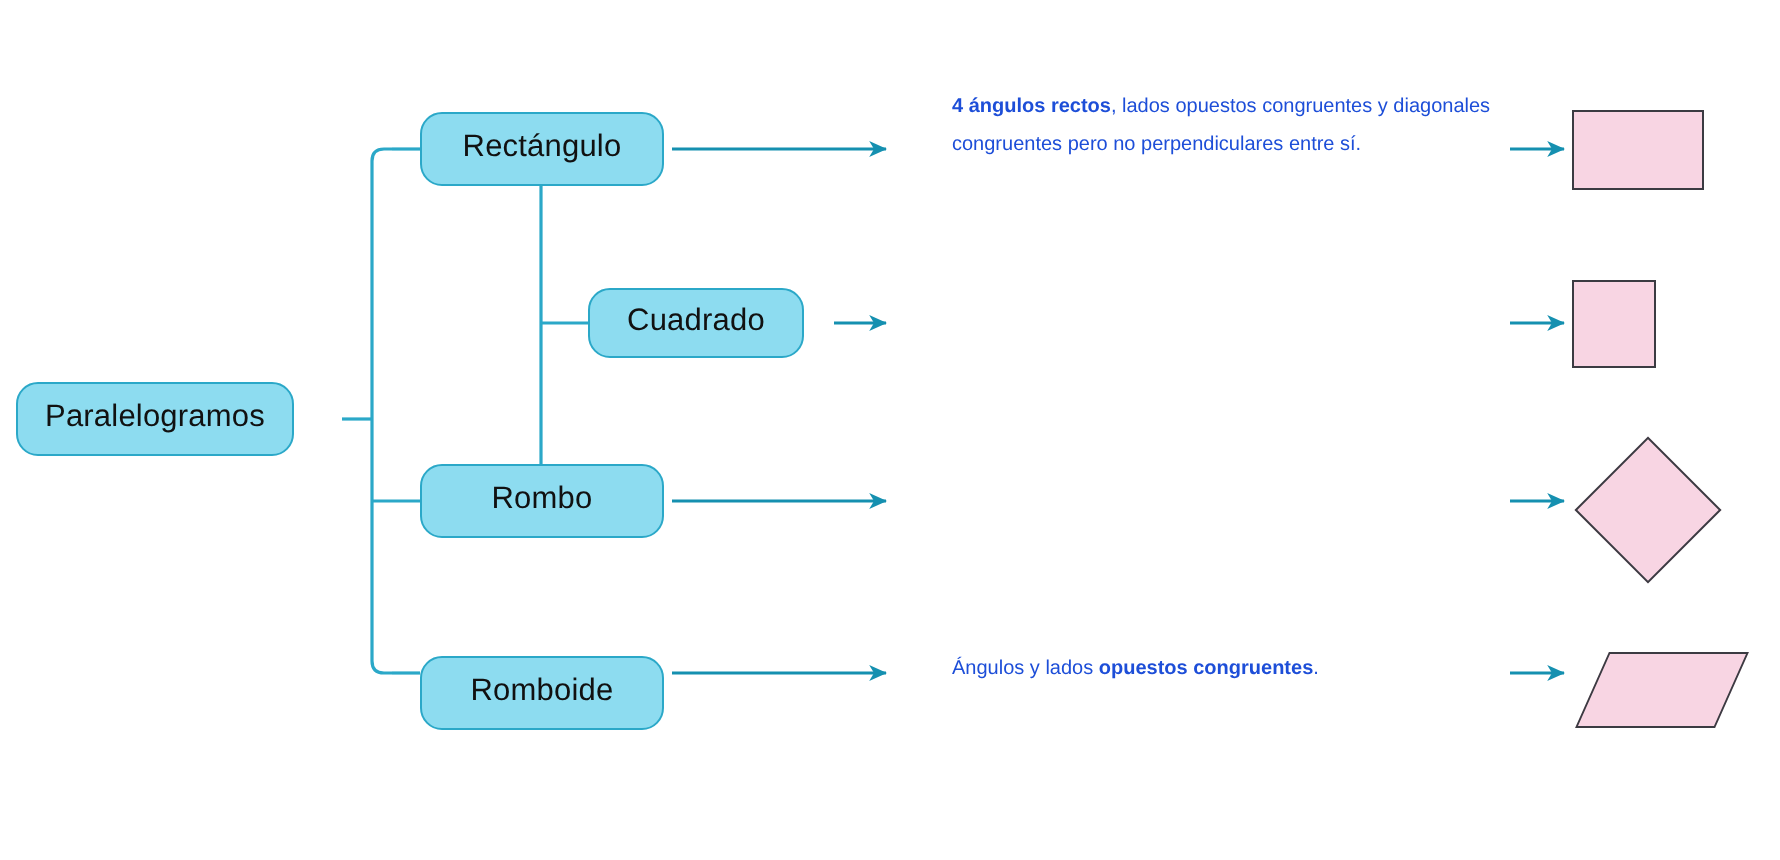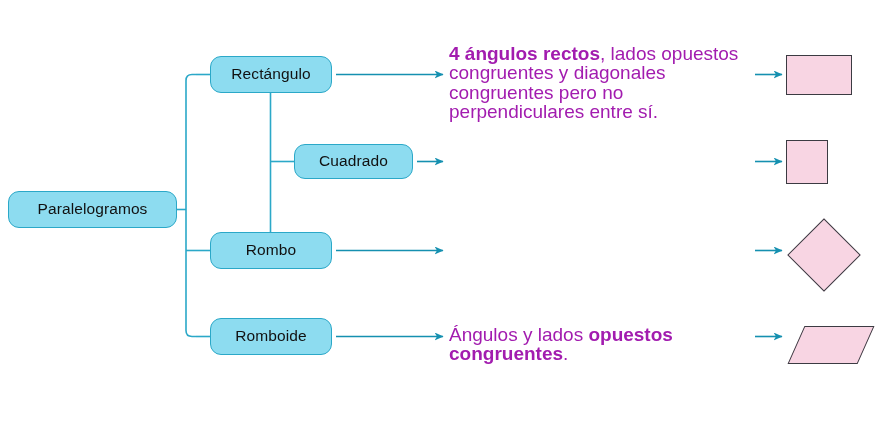--- a/index.html
+++ b/index.html
@@ -41,33 +41,33 @@
     color: #111111;
     font-size: 15.5px;
     letter-spacing: 0.1px;
     white-space: nowrap;
   }
   .node-label {
     display: block;
     line-height: 1;
     padding-bottom: 1px;
   }
-  #node-paralelogramos { left: 8px;   top: 191px; width: 169px; height: 37px; }
+  #node-paralelogramos { left: 8px;   top: 191px; width: 139px; height: 37px; }
   #node-rectangulo     { left: 210px; top: 56px;  width: 122px; height: 37px; }
-  #node-cuadrado       { left: 294px; top: 144px; width: 119px; height: 35px; }
+  #node-cuadrado       { left: 294px; top: 144px; width: 108px; height: 35px; }
   #node-rombo          { left: 210px; top: 232px; width: 122px; height: 37px; }
-  #node-romboide       { left: 210px; top: 318px; width: 122px; height: 37px; text-align: center; }
+  #node-romboide       { left: 210px; top: 328px; width: 122px; height: 37px; text-align: center; }
 
   .desc {
     position: absolute;
-    color: #a21caf;
-    font-size: 19px;
+    color: #1d4ed8;
+    font-size: 10px;
     line-height: 19.3px;
     width: 300px;
-    left: 449px;
+    left: 476px;
   }
   .desc b { font-weight: bold; }
   #desc-rectangulo { top: 44px; }
   #desc-cuadrado   { top: 130px; }
   #desc-rombo      { top: 228px; }
   #desc-romboide   { top: 325px; }
 
   .shape-cell {
     position: absolute;
     left: 786px;

